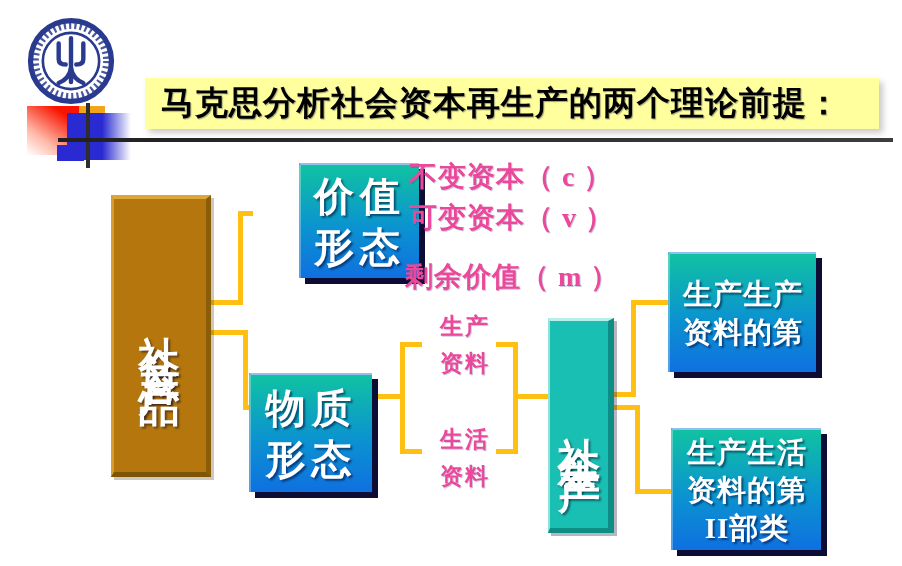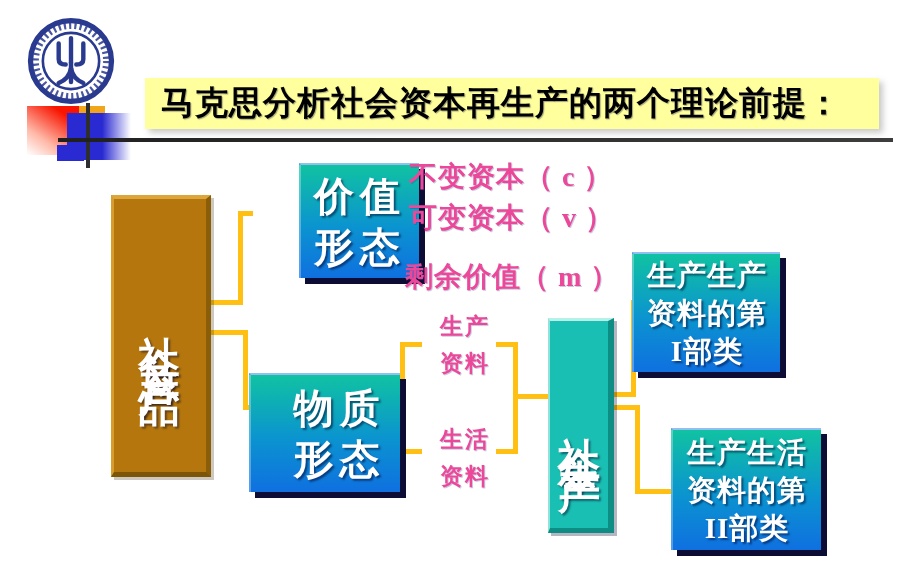--- a/index.html
+++ b/index.html
@@ -39,25 +39,25 @@
              display:flex;align-items:center;justify-content:center;z-index:3;}
   .node-root .vtext{font-size:41px;letter-spacing:13px;}
 
   .grad{background:linear-gradient(180deg,#10c2a2 0%,#0b93d0 55%,#0f70e0 100%);
         box-shadow:6px 6px 0 #0c0c34;border-top:2px solid rgba(255,255,255,.55);
         border-left:2px solid rgba(255,255,255,.3);z-index:3;position:absolute;
         display:flex;flex-direction:column;align-items:center;justify-content:center;}
   .grad .nline{color:#fff;font-weight:bold;text-shadow:2px 2px 2px rgba(0,0,40,.5);white-space:nowrap;}
 
   .node-value-form{left:251px;top:163px;width:118px;height:113px;margin-left:48px;}
-  .node-material-form{left:249px;top:373px;width:121px;height:117px;padding-left:28px;}
+  .node-material-form{left:249px;top:373px;width:121px;height:117px;}
   .node-value-form .nline,.node-material-form .nline{font-size:40px;line-height:51px;letter-spacing:6px;}
 
   .node-cat{width:146px;height:118px;}
-  .node-cat1{left:632px;top:252px;text-align:center;}
+  .node-cat1{left:668px;top:252px;text-align:center;}
   .node-cat2{left:671px;top:428px;width:148px;height:120px;text-align:right;}
   .node-cat .nline{font-size:29px;line-height:38px;letter-spacing:1px;}
 
   .node-social-prod{position:absolute;left:548px;top:318px;width:58px;height:207px;background:#1abfb3;
                     border-top:3px solid #b9efe9;border-left:2px solid #8fe3db;
                     border-right:6px solid #0e8d84;border-bottom:5px solid #0e8d84;
                     box-shadow:3px 3px 0 rgba(12,12,52,.3);
                     display:flex;align-items:center;justify-content:center;z-index:3;}
   .node-social-prod .vtext{font-size:42px;letter-spacing:11px;}
 
@@ -155,21 +155,20 @@
     <div>资料</div>
   </div>
 
   <div class="node-social-prod">
     <span class="vtext">社会生产</span>
   </div>
 
   <div class="grad node-cat node-cat1">
     <div class="nline">生产生产</div>
     <div class="nline">资料的第</div>
-    <div class="nline">I部类</div>
   </div>
 
   <div class="grad node-cat node-cat2">
     <div class="nline">生产生活</div>
     <div class="nline">资料的第</div>
     <div class="nline">II部类</div>
   </div>
 
 </div>
 

